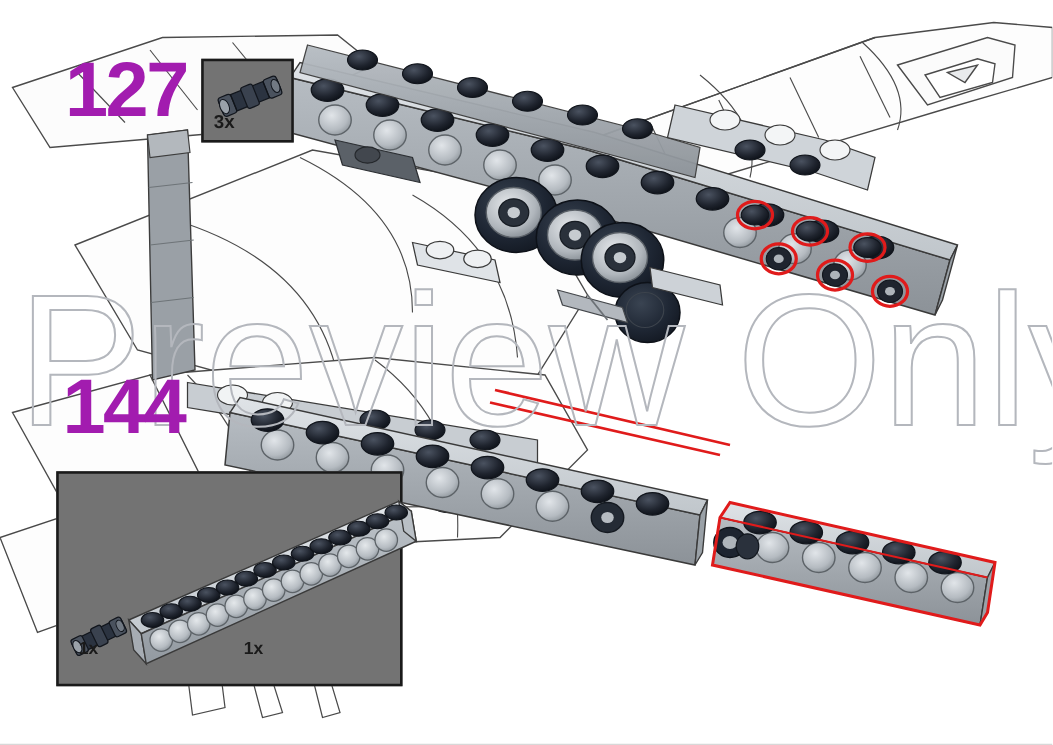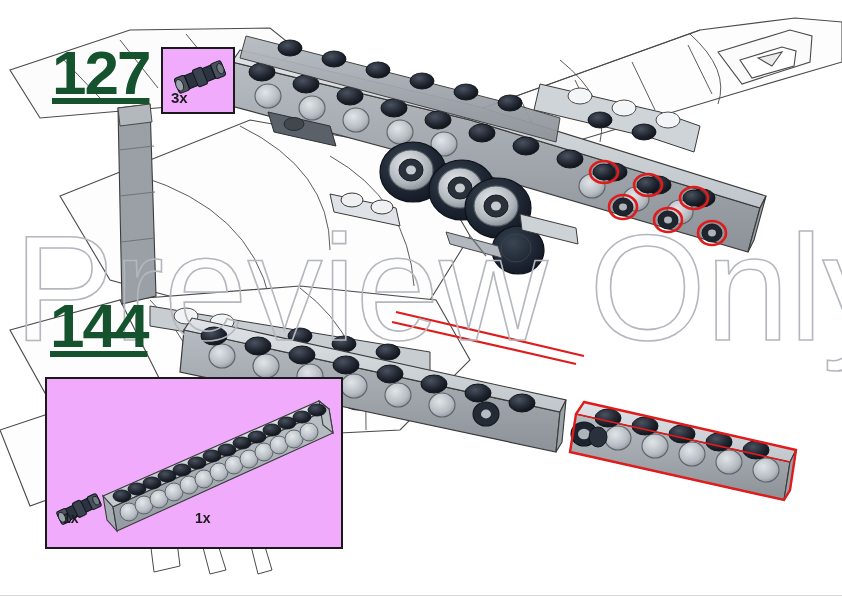--- a/index.html
+++ b/index.html
@@ -46,38 +46,37 @@
     fill: none;
     stroke: #b4b7bd;
     stroke-width: 1.6;
   }
 
   
   .step-number {
     position: absolute;
     font-family: "Liberation Sans", sans-serif;
     font-weight: bold;
-    color: #14532d;
+    color: #a21caf;
     line-height: 1;
     letter-spacing: -2px;
     user-select: none;
-    text-decoration: underline;
   }
   #step-127-number { left: 52px; top: 42px;  font-size: 62px; }
   #step-128-number { left: 50px; top: 295px; font-size: 62px; }
 
   
   .callout {
     position: absolute;
-    background: #f0abfc;
+    background: #737373;
     border: 2px solid #1a1a1a;
     box-sizing: border-box;
   }
   #callout-127 { left: 161px; top: 47px;  width: 74px;  height: 67px; }
-  #callout-128 { left: 45px;  top: 377px; width: 298px; height: 172px; }
+  #callout-128 { left: 45px;  top: 377px; width: 277px; height: 172px; }
 
   .qty-label {
     position: absolute;
     font-family: "Liberation Sans", sans-serif;
     font-size: 14px;
     font-weight: bold;
     color: #1a1a1a;
     line-height: 1;
   }
   #callout-127 .qty-label { left: 8px;  bottom: 7px; font-size: 15px; }

